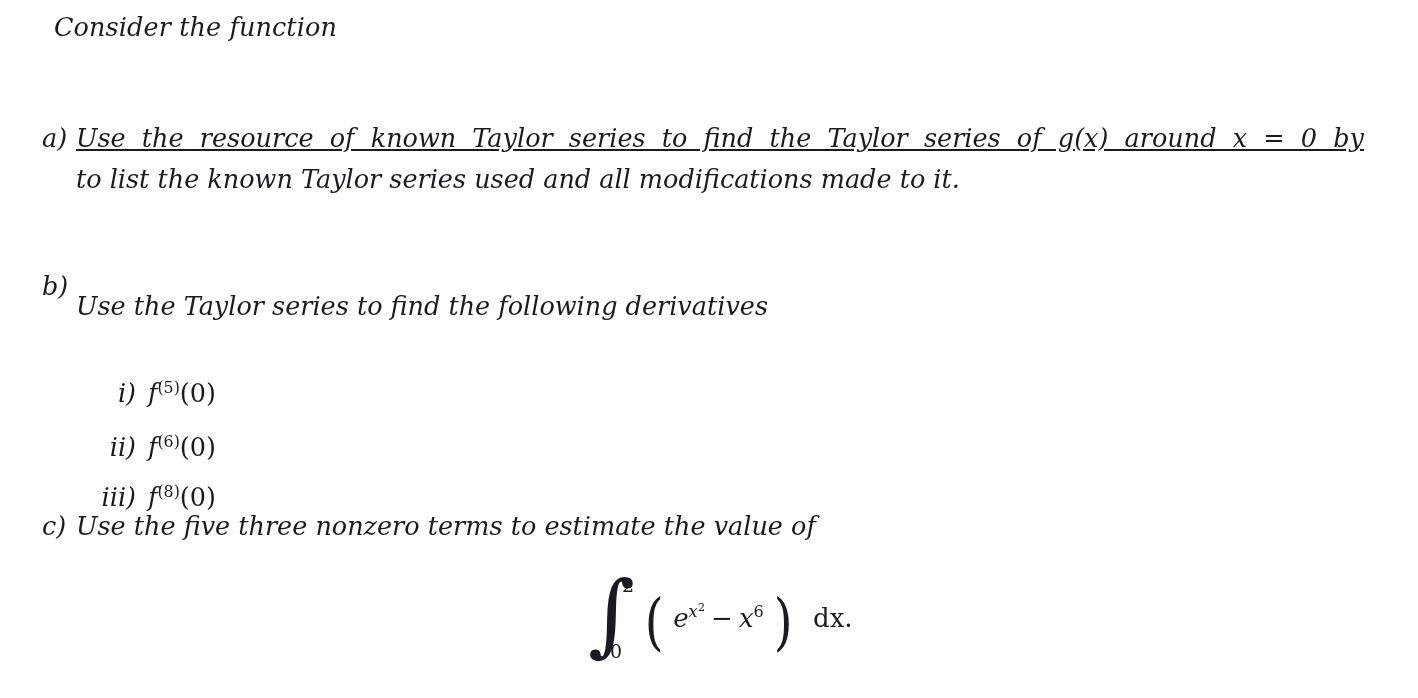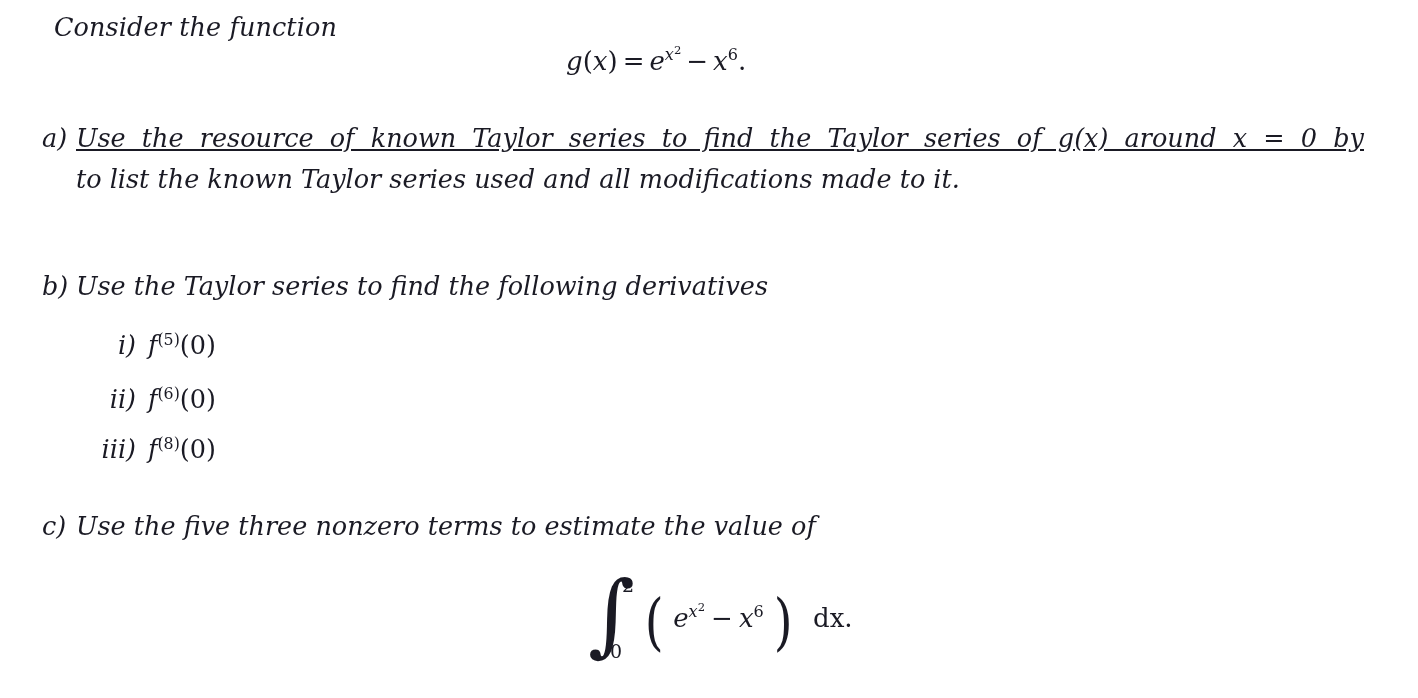--- a/index.html
+++ b/index.html
@@ -91,21 +91,21 @@
   }
   .item-body p.last-line {
     text-align: center;
     text-align-last: left;
   }
 
   #item-a { left: 42px; top: 118px; width: 1330px; }
   #item-a .item-body { width: 1288px; }
 
   #item-b { left: 42px; top: 266px; width: 1000px; }
-  #item-b .item-body { width: 960px; white-space: nowrap; }
+  #item-b .item-body { width: 960px; white-space: nowrap; margin-top: 20px; }
 
   #item-c { left: 42px; top: 506px; width: 1000px; }
   #item-c .item-body { width: 960px; white-space: nowrap; }
 
   
   .subitem {
     position: absolute;
     display: flex;
     align-items: baseline;
     font-size: 25.5px;
@@ -113,20 +113,21 @@
   .subitem-marker {
     width: 60px;
     flex: 0 0 60px;
     text-align: right;
     font-style: italic;
     padding-right: 12px;
     box-sizing: border-box;
   }
   .subitem-body {
     white-space: nowrap;
+    margin-top: 48px;
   }
   #sub-i   { left: 88px; top: 330px; }
   #sub-ii  { left: 88px; top: 384px; }
   #sub-iii { left: 88px; top: 434px; }
 
   
   .display-eq-2 {
     position: absolute;
     left: 588px;
     top: 570px;
@@ -185,23 +186,20 @@
     padding-left: 18px;
   }
 </style>
 </head>
 <body>
 
 <div class="page">
 
   <div class="intro">Consider the function</div>
 
-  <div class="display-eq-1">
-    <span class="mathit">g</span><span class="mathrm">(</span><span class="mathit">x</span><span class="mathrm">)</span><span class="op">=</span><span class="mathit">e</span><sup class="sup"><span class="mathit">x</span><sup class="sup">2</sup></sup><span class="op">−</span><span class="mathit">x</span><sup class="sup">6</sup><span>.</span>
-  </div>
 
   <div class="item" id="item-a">
     <div class="item-marker">a)</div>
     <div class="item-body">
       <p class="justify-all">Use the resource of known Taylor series to find the Taylor series of g(x) around x = 0 by</p>
       <p class="last-line">to list the known Taylor series used and all modifications made to it.</p>
     </div>
   </div>
 
   <div class="item" id="item-b">

